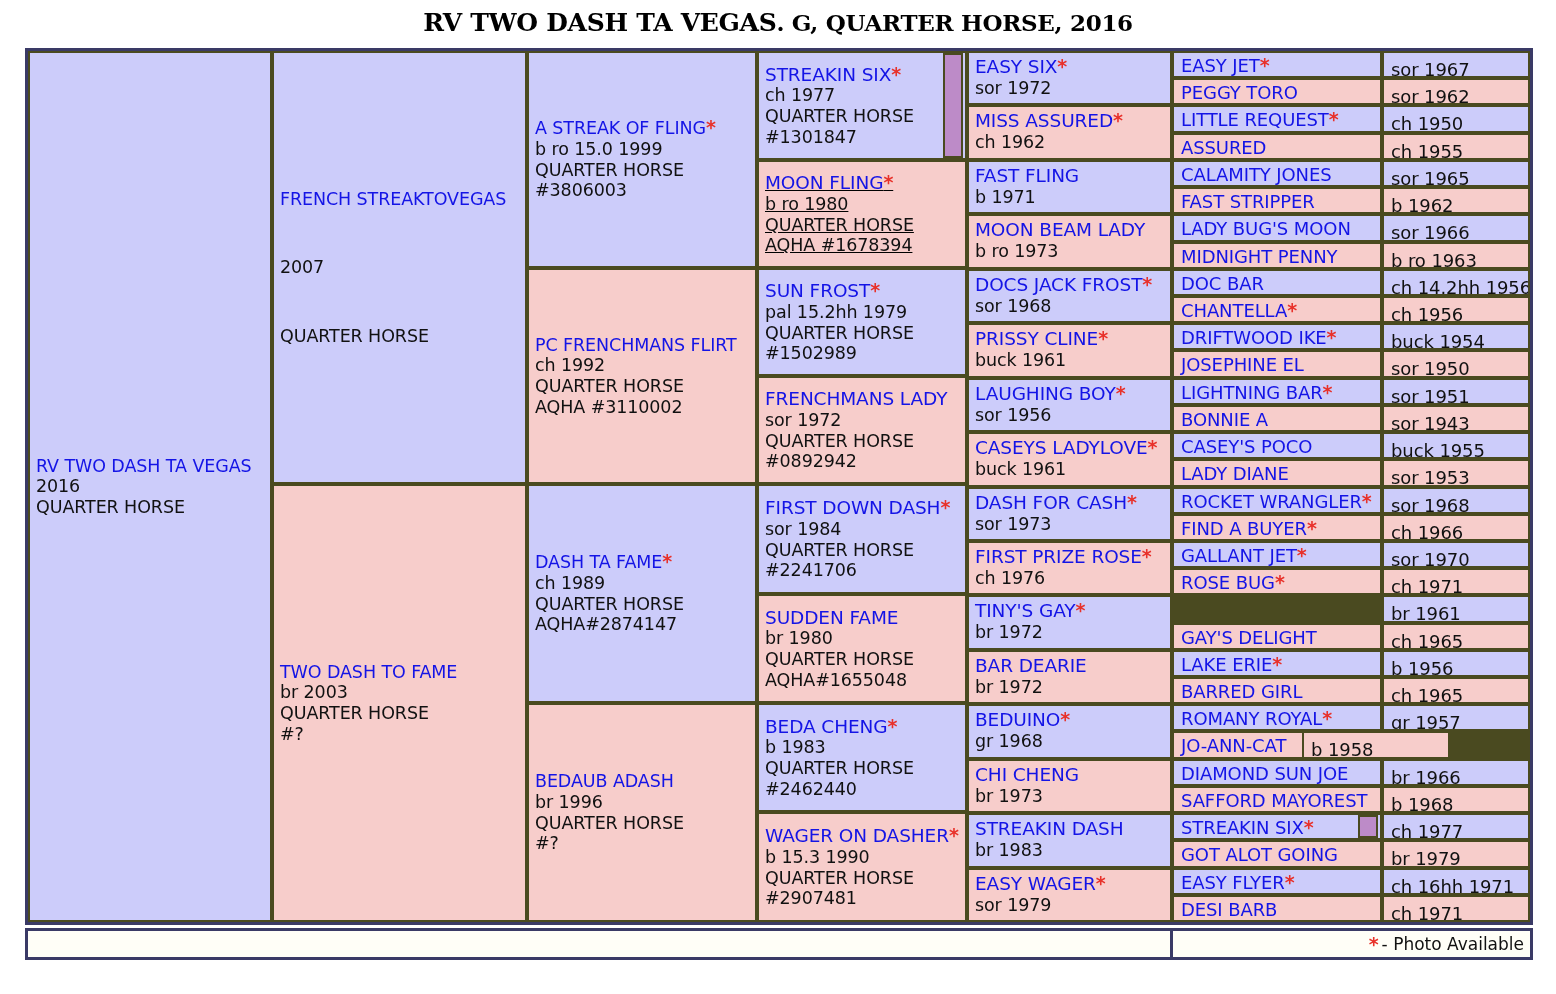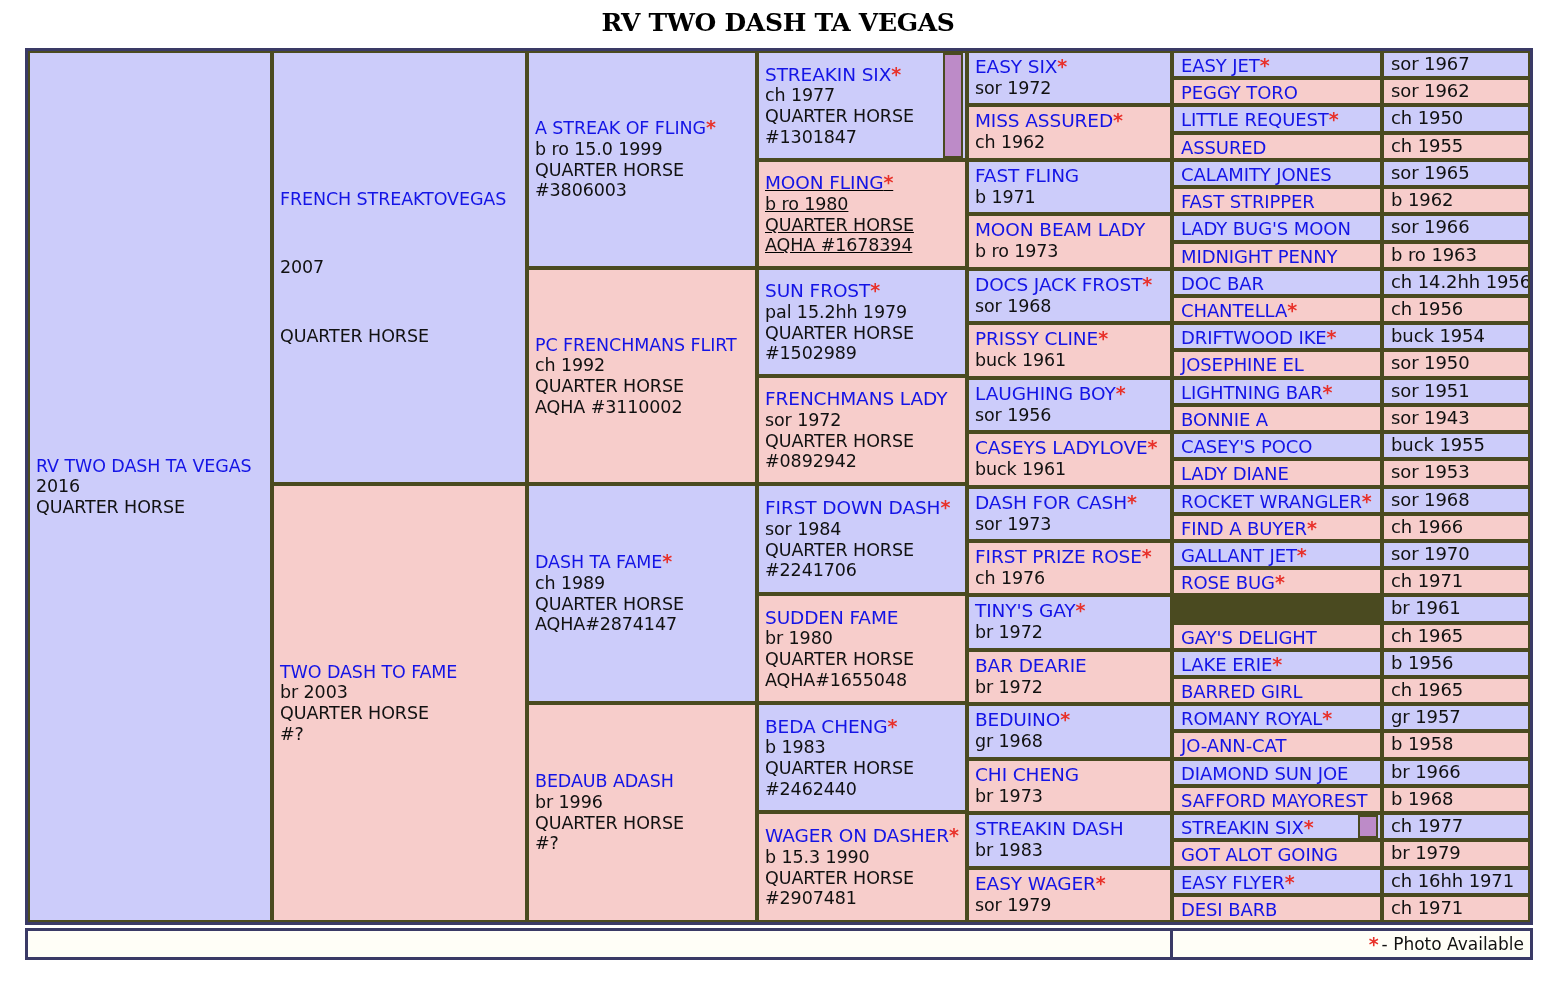--- a/index.html
+++ b/index.html
@@ -51,37 +51,38 @@
   .cell.pink{background:#f7cdcb;}
   .nm{color:#1414e6;font-size:18.5px;white-space:nowrap;letter-spacing:-0.1px;}
   .nm.sm{font-size:17.5px;}
   .det{color:#111;font-size:17.5px;white-space:nowrap;letter-spacing:-0.1px;}
   .star{color:#e8312a;font-weight:bold;font-size:19px;line-height:0;}
   
   .vc{display:flex;flex-direction:column;justify-content:center;padding-top:0;}
 
   
   .g5n{padding:2px 0 0 7px;}
-  .g5d{padding:0 0 0 7px;}
+  .g5d{padding:6px 0 0 7px;text-decoration:underline;}
   .g5n .nm{font-size:18px;}
   .g5d .det{font-size:18px;}
 
   
   .dup{
     position:absolute;box-sizing:border-box;
     background:#bd8bc8;border:2px solid #4a4a20;
   }
 </style>
 </head>
 <body>
 
 <div id="page">
 
   <div id="title">
     <span>RV TWO DASH TA VEGAS</span>
+      <span class="sub"> . G, QUARTER HORSE, 2016</span>
   </div>
 
   <div id="frame"></div>
 
   <div id="cells">
       <div class="cell blue vc" style="left: 28px; top: 51px; width: 244px; height: 871px;">
         <div class="nm sm">RV TWO DASH TA VEGAS</div>
         <div class="det">2016</div>
         <div class="det">QUARTER HORSE</div>
       </div>
@@ -379,21 +380,21 @@
       </div>
       <div class="cell blue g5n" style="left: 1172px; top: 704px; width: 210px; height: 27px;">
         <div class="nm">ROMANY ROYAL<span class="star">*</span></div>
       </div>
       <div class="cell blue g5d" style="left: 1382px; top: 704px; width: 148px; height: 27px;">
         <div class="det">gr 1957</div>
       </div>
       <div class="cell pink g5n" style="left: 1172px; top: 731px; width: 210px; height: 28px;">
         <div class="nm">JO-ANN-CAT</div>
       </div>
-      <div class="cell pink g5d" style="left: 1382px; top: 731px; width: 148px; height: 28px;">
+      <div class="cell pink g5d" style="left: 1302px; top: 731px; width: 148px; height: 28px;">
         <div class="det">b 1958</div>
       </div>
       <div class="cell blue g5n" style="left: 1172px; top: 759px; width: 210px; height: 27px;">
         <div class="nm">DIAMOND SUN JOE</div>
       </div>
       <div class="cell blue g5d" style="left: 1382px; top: 759px; width: 148px; height: 27px;">
         <div class="det">br 1966</div>
       </div>
       <div class="cell pink g5n" style="left: 1172px; top: 786px; width: 210px; height: 27px;">
         <div class="nm">SAFFORD MAYOREST</div>

